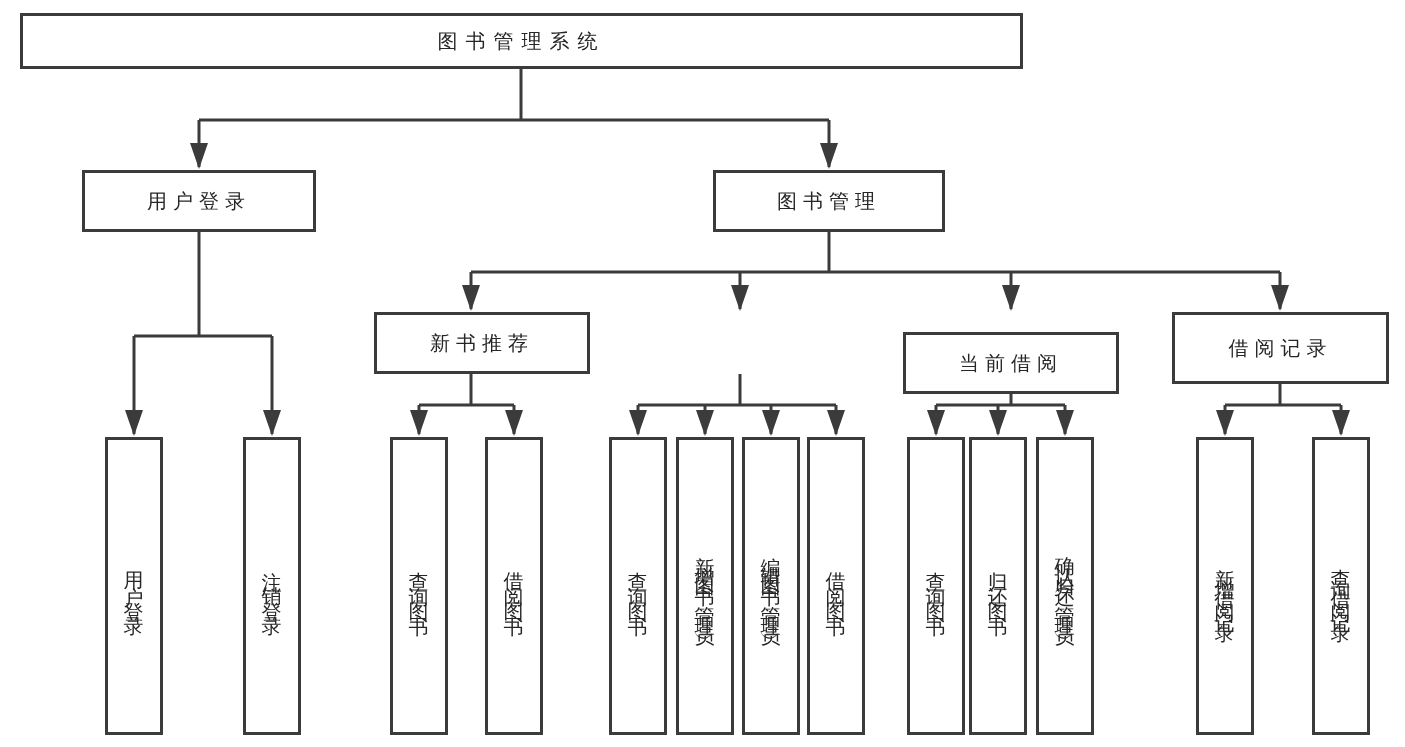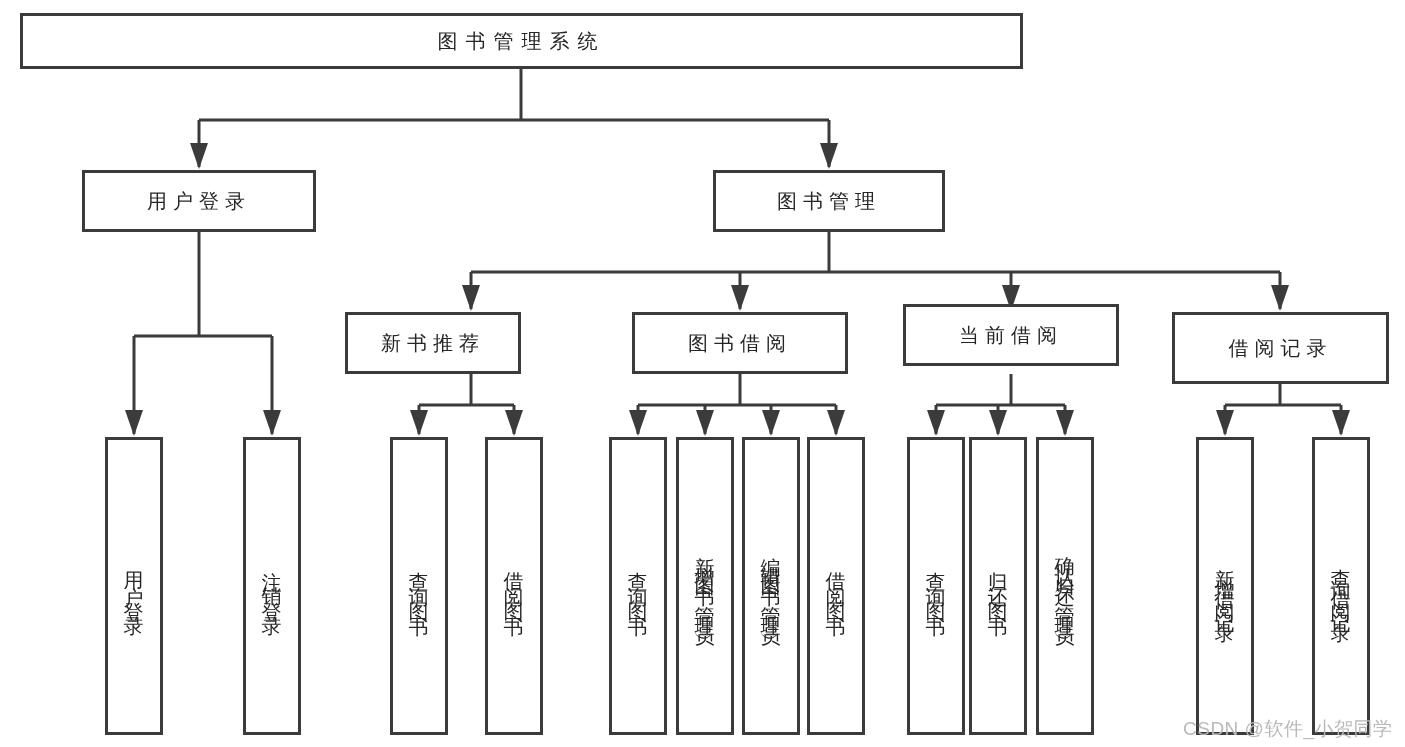--- a/index.html
+++ b/index.html
@@ -111,37 +111,35 @@
     <line x1="1225" y1="405" x2="1341" y2="405"></line>
     <line x1="1225" y1="405" x2="1225" y2="434" marker-end="url(#arrowhead)"></line>
     <line x1="1341" y1="405" x2="1341" y2="434" marker-end="url(#arrowhead)"></line>
   </svg>
 
   <div class="box hbox root-box" style="left:20px;top:13px;width:1003px;height:56px;">图书管理系统</div>
 
   <div class="box hbox" style="left:82px;top:170px;width:234px;height:62px;">用户登录</div>
   <div class="box hbox" style="left:713px;top:170px;width:232px;height:62px;">图书管理</div>
 
-  <div class="box hbox" style="left:345px;top:312px;width:176px;height:62px;">新书推荐</div>
-  <div class="box hbox" style="left:632px;top:312px;width:216px;height:62px;">图书借阅</div>
-  <div class="box hbox" style="left:903px;top:304px;width:216px;height:62px;">当前借阅</div>
+  <div class="box hbox" style="left:374px;top:312px;width:216px;height:62px;">新书推荐</div>
+  <div class="box hbox" style="left:903px;top:332px;width:216px;height:62px;">当前借阅</div>
   <div class="box hbox" style="left:1172px;top:312px;width:217px;height:72px;">借阅记录</div>
 
   <div class="box vbox ls15" style="left:105px;top:437px;width:58px;height:298px;">用户登录</div>
   <div class="box vbox ls15" style="left:243px;top:437px;width:58px;height:298px;">注销登录</div>
 
   <div class="box vbox ls15" style="left:390px;top:437px;width:58px;height:298px;">查询图书</div>
   <div class="box vbox ls15" style="left:485px;top:437px;width:58px;height:298px;">借阅图书</div>
 
   <div class="box vbox ls15" style="left:609px;top:437px;width:58px;height:298px;">查询图书</div>
   <div class="box vbox ls10" style="left:676px;top:437px;width:58px;height:298px;">新增图书（管理员）</div>
   <div class="box vbox ls10" style="left:742px;top:437px;width:58px;height:298px;">编辑图书（管理员）</div>
   <div class="box vbox ls15" style="left:807px;top:437px;width:58px;height:298px;">借阅图书</div>
 
   <div class="box vbox ls15" style="left:907px;top:437px;width:58px;height:298px;">查询图书</div>
   <div class="box vbox ls15" style="left:969px;top:437px;width:58px;height:298px;">归还图书</div>
   <div class="box vbox ls10" style="left:1036px;top:437px;width:58px;height:298px;">确认归还（管理员）</div>
 
   <div class="box vbox ls11" style="left:1196px;top:437px;width:58px;height:298px;">新增借阅记录</div>
   <div class="box vbox ls11" style="left:1312px;top:437px;width:58px;height:298px;">查询借阅记录</div>
 
-  <div id="watermark">CSDN @软件_小贺同学</div>
 </div>
 
 </body></html>

